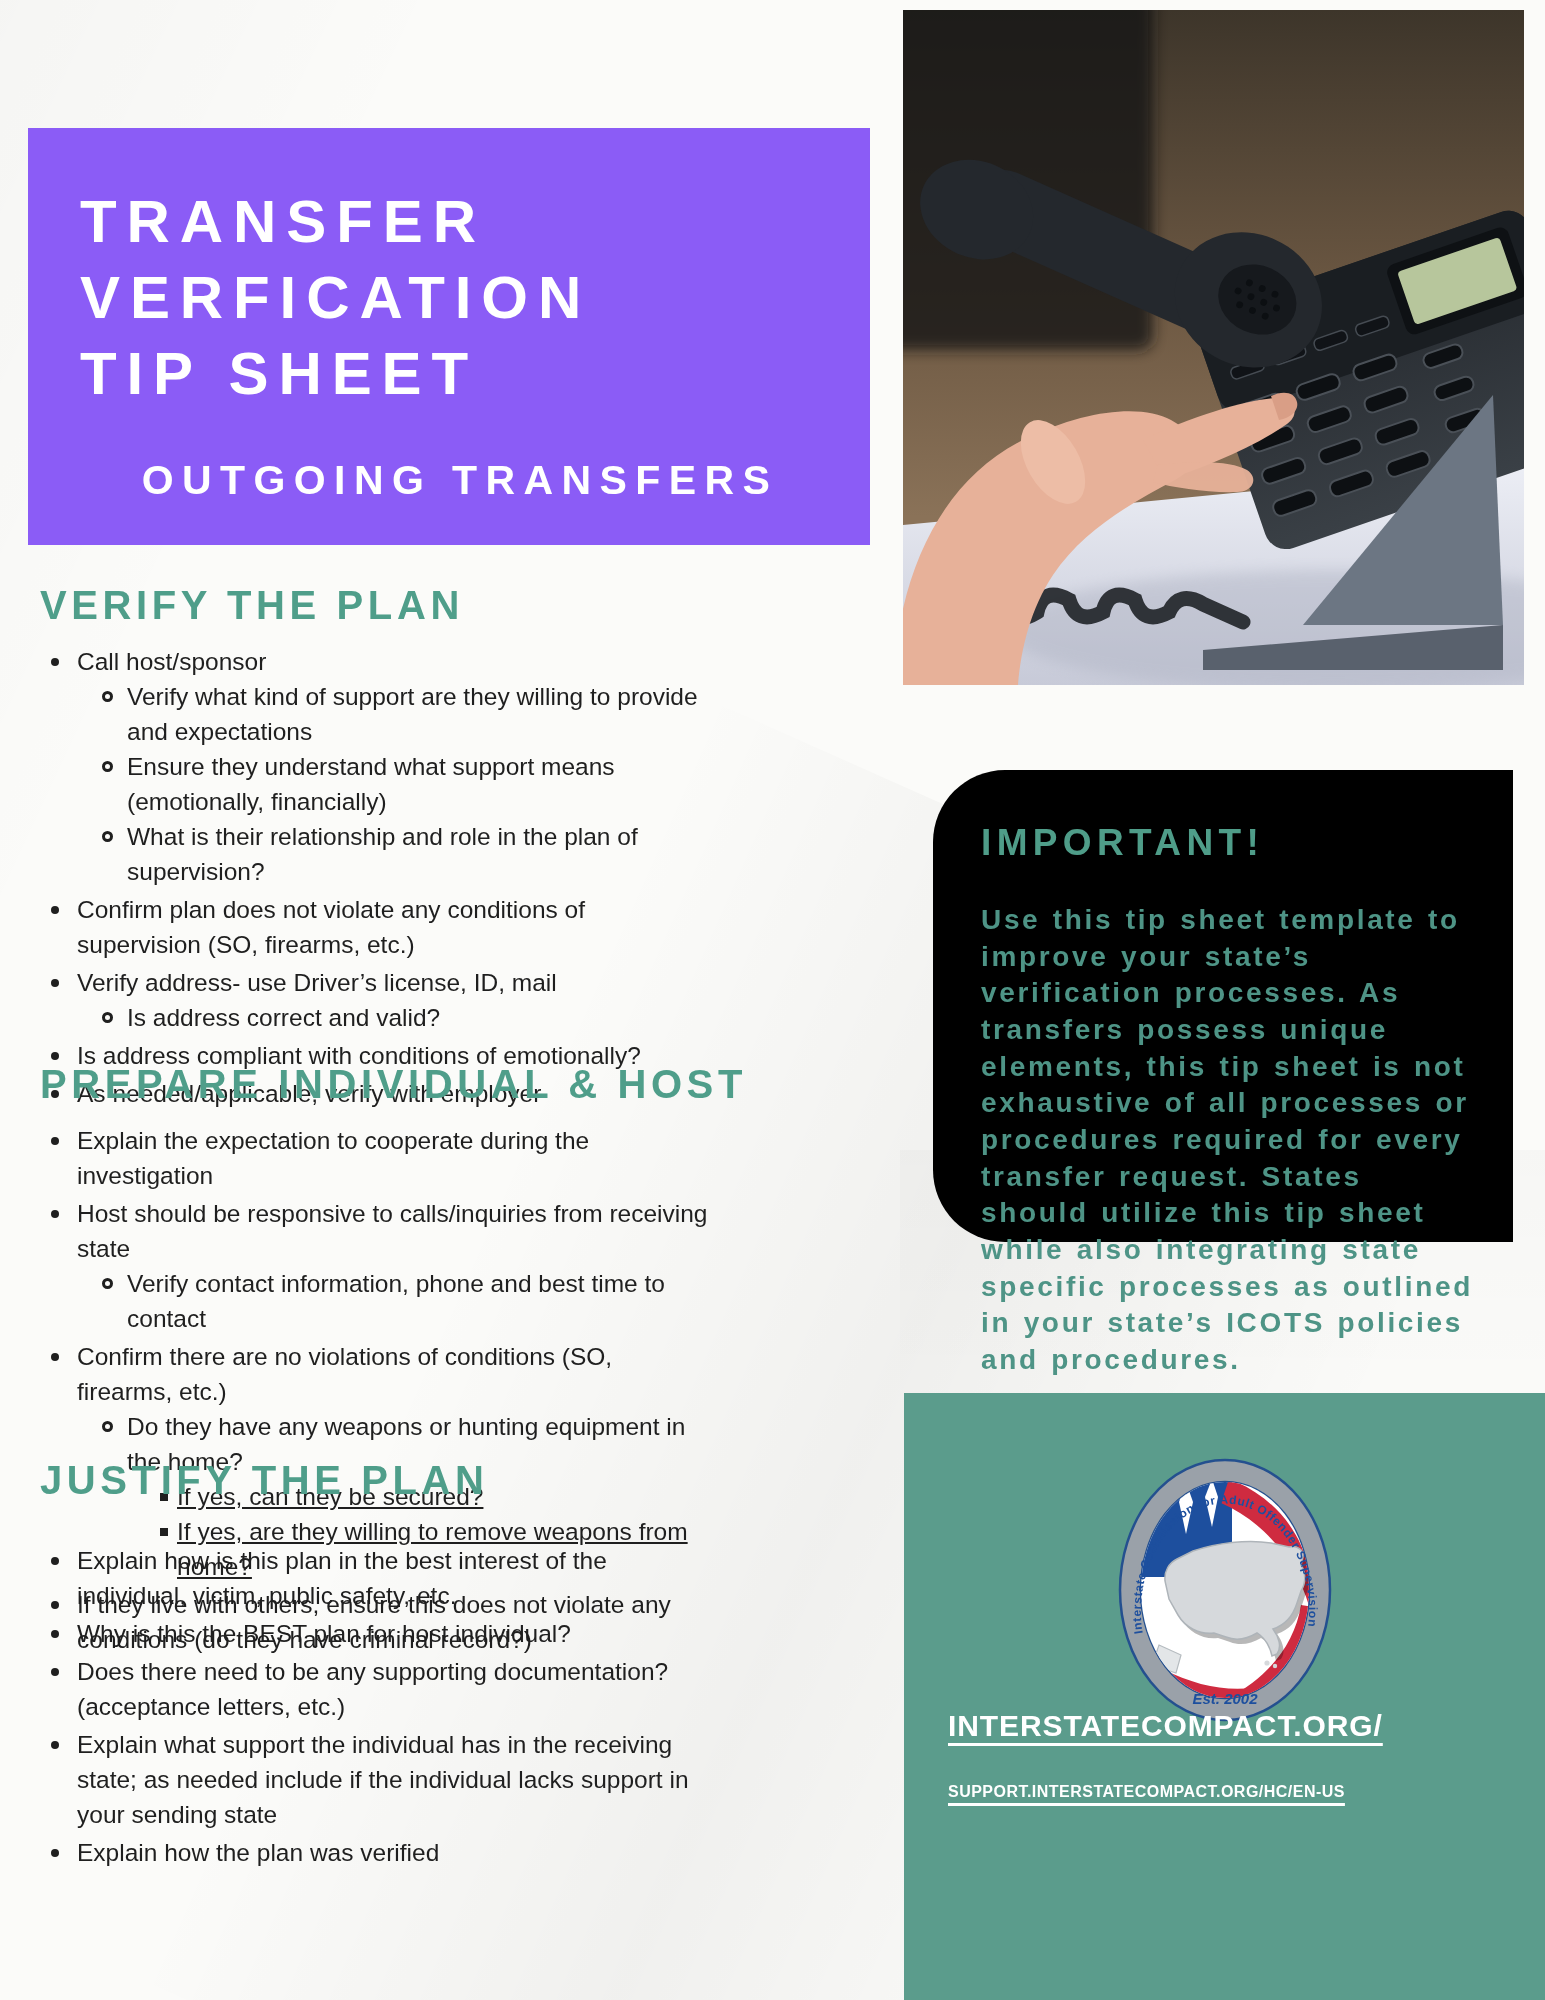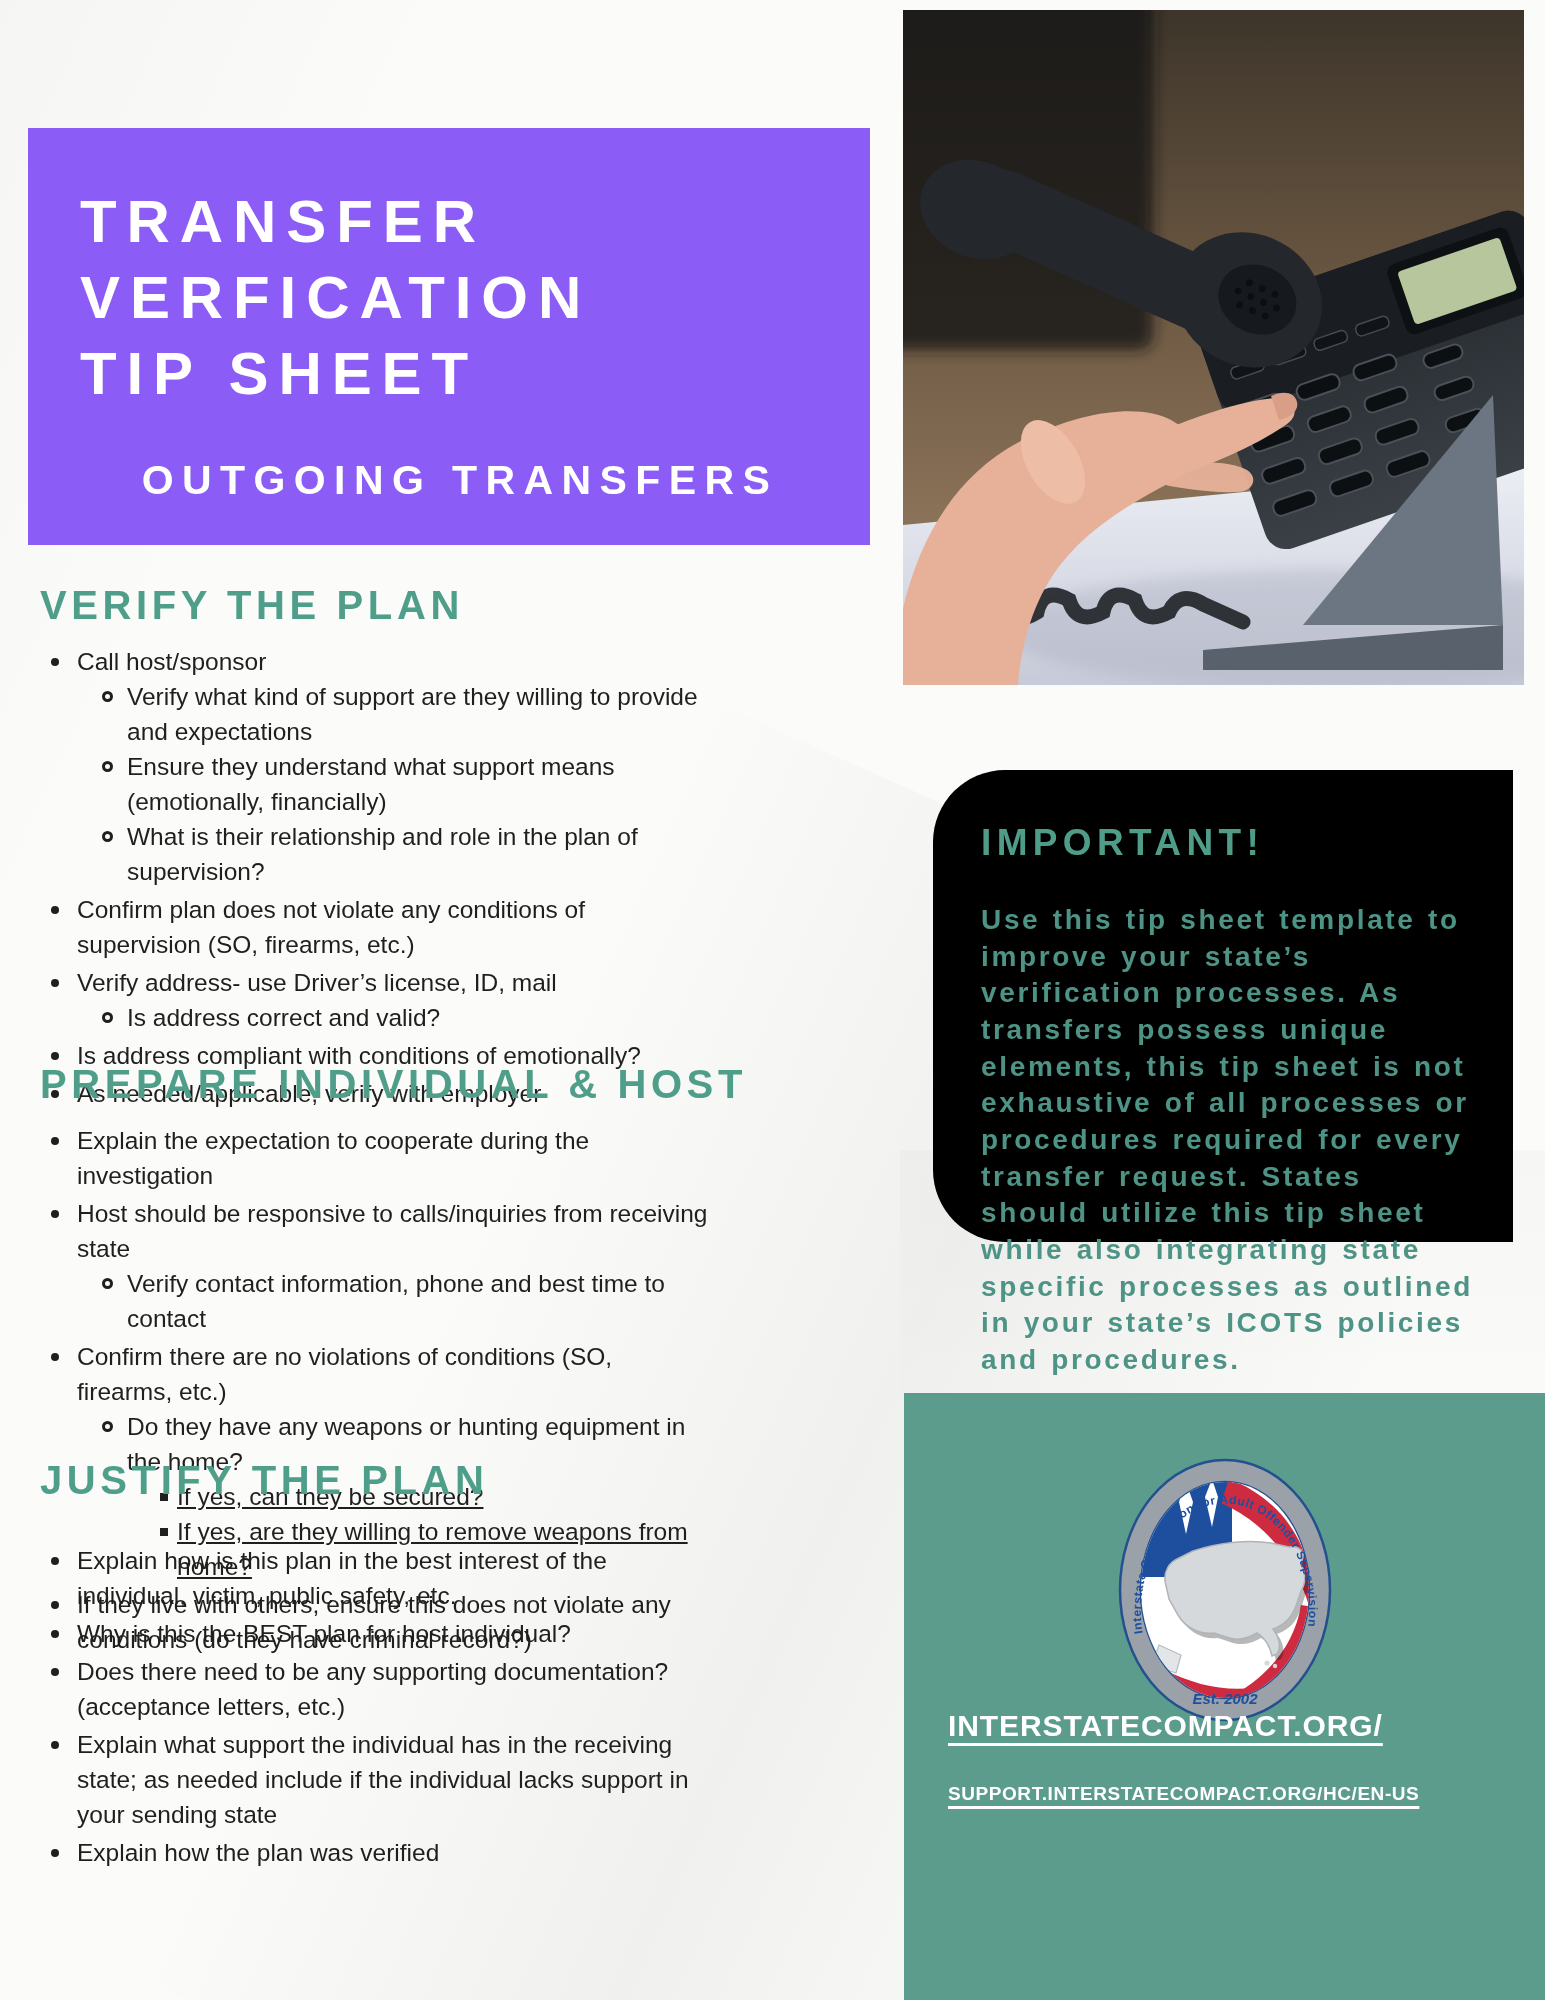--- a/index.html
+++ b/index.html
@@ -75,21 +75,21 @@
 
   
   .footer-box{
     position:absolute;left:904px;top:1393px;width:641px;height:607px;
     background:#5b9c8c;box-sizing:border-box;
   }
   .seal-wrap{width:216px;height:266px;margin:64px auto 0 auto;}
   .footer-links{position:absolute;left:44px;top:316px;}
   .link1{display:inline-block;color:#ffffff;font-size:30px;font-weight:bold;letter-spacing:0.03em;
     text-decoration:underline;text-underline-offset:7px;text-decoration-thickness:3px;white-space:nowrap;}
-  .link2{display:inline-block;margin-top:40px;color:#ffffff;font-size:19px;font-weight:bold;letter-spacing:0.03em;
+  .link2{display:inline-block;margin-top:40px;color:#ffffff;font-size:16px;font-weight:bold;letter-spacing:0.03em;
     text-decoration:underline;text-underline-offset:6px;text-decoration-thickness:2.5px;white-space:nowrap;}
 </style>
 </head>
 <body>
 
 <div class="sheen1"></div>
 <div class="sheen2"></div>
 <div class="sheen3"></div>
 
 <div class="title-block">

